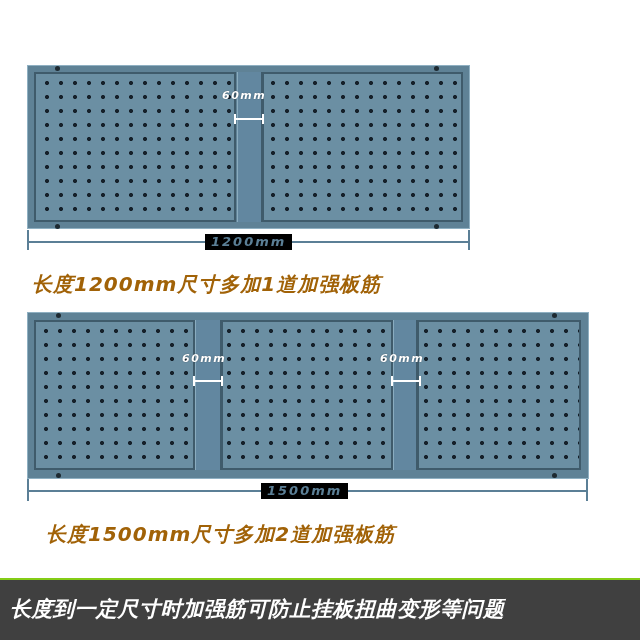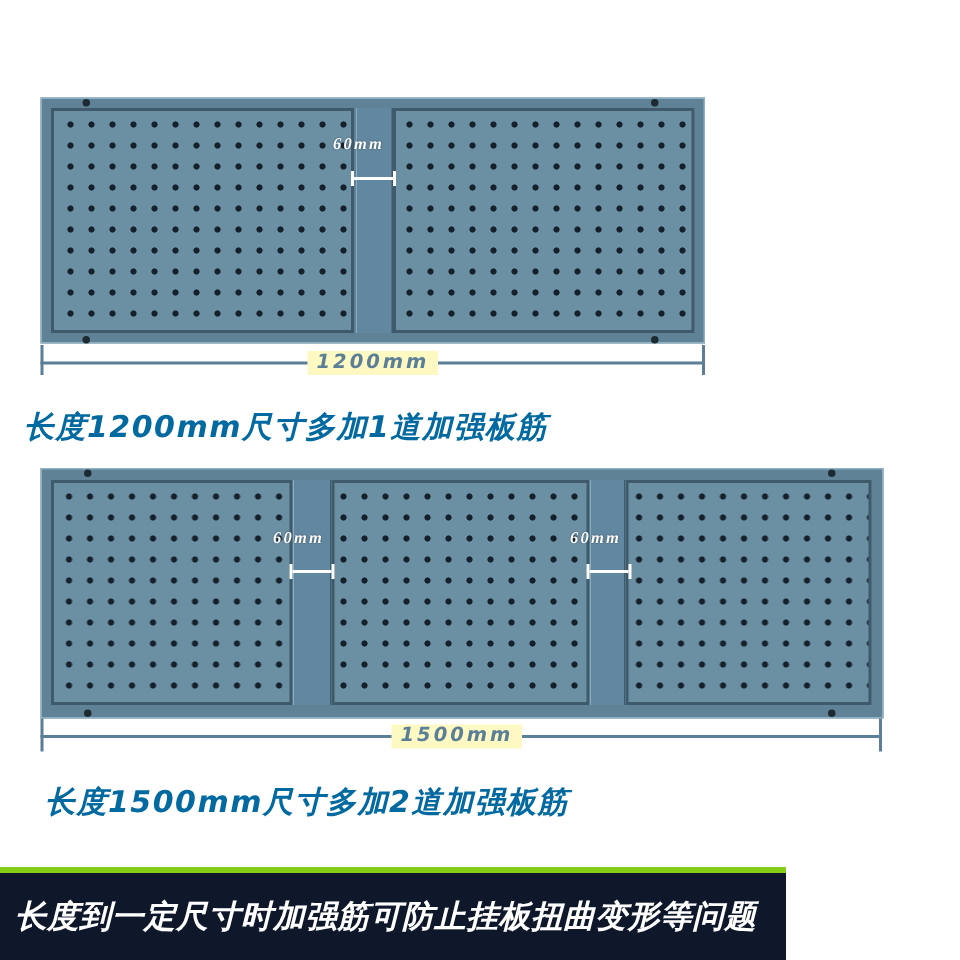--- a/index.html
+++ b/index.html
@@ -5,26 +5,26 @@
   html,body{margin:0;padding:0;}
   body{width:640px;height:640px;background:#ffffff;position:relative;overflow:hidden;font-family:"DejaVu Sans","Liberation Sans",sans-serif;}
   .panel{position:absolute;box-sizing:border-box;background:#5f8296;border:1px solid #8fb0c2;}
   .panel-inner{position:absolute;background:#6b8fa3;box-shadow:inset 0 0 0 2px #3f5b6b;}
   .hole-grid{position:absolute;
     background-image:radial-gradient(circle at 50% 50%, #15202a 0 1.8px, transparent 2.3px);
     background-size:14px 14px;}
   .rib{position:absolute;background:#6287a0;box-shadow:inset 1px 0 0 #8aacbf, inset -1px 0 0 #3f5b6b;}
   .dim-line{position:absolute;height:2px;background:#5b7f96;}
   .dim-tick{position:absolute;width:2px;background:#5b7f96;}
-  .dim-label{position:absolute;color:#5b7f96;font-weight:bold;font-style:italic;font-size:13px;letter-spacing:2px;background:#fef9c3;padding:0 6px;line-height:16px;}
-  .rib-label{position:absolute;color:#ffffff;font-weight:bold;font-style:italic;font-size:11px;letter-spacing:1.5px;line-height:12px;text-shadow:0 0 1px #2b3d48;font-family:Liberation Serif, serif;}
+  .dim-label{position:absolute;color:#5b7f96;font-weight:bold;font-style:italic;font-size:13px;letter-spacing:2px;background:#000000;padding:0 6px;line-height:16px;}
+  .rib-label{position:absolute;color:#ffffff;font-weight:bold;font-style:italic;font-size:11px;letter-spacing:1.5px;line-height:12px;text-shadow:0 0 1px #2b3d48;}
   .rib-measure{position:absolute;height:10px;box-sizing:border-box;border-left:2px solid #fff;border-right:2px solid #fff;}
   .rib-measure::after{content:"";position:absolute;left:0;right:0;top:4px;height:2px;background:#fff;}
-  .caption{position:absolute;left:16px;color:#0369a1;font-weight:bold;font-style:italic;font-size:20px;letter-spacing:1px;line-height:24px;}
-  .banner{position:absolute;left:0;top:578px;width:524px;height:62px;background:#0f172a;border-top:4px solid #84cc16;box-sizing:border-box;}
+  .caption{position:absolute;left:32px;color:#a16207;font-weight:bold;font-style:italic;font-size:20px;letter-spacing:1px;line-height:24px;}
+  .banner{position:absolute;left:0;top:578px;width:640px;height:62px;background:#404040;border-top:2px solid #84cc16;box-sizing:border-box;}
   .banner-text{position:absolute;left:10px;top:16px;color:#ffffff;font-weight:bold;font-style:italic;font-size:21px;letter-spacing:0.5px;line-height:26px;white-space:nowrap;}
   .hook{position:absolute;width:5px;height:5px;background:#1e2a31;border-radius:50%;}
 </style>
 </head>
 <body>
 
 <div>
   <div class="panel" style="left:27px;top:65px;width:443px;height:164px;"></div>
   <div class="panel-inner" style="left:34px;top:72px;width:202px;height:150px;"></div>
   <div class="panel-inner" style="left:262px;top:72px;width:201px;height:150px;"></div>

